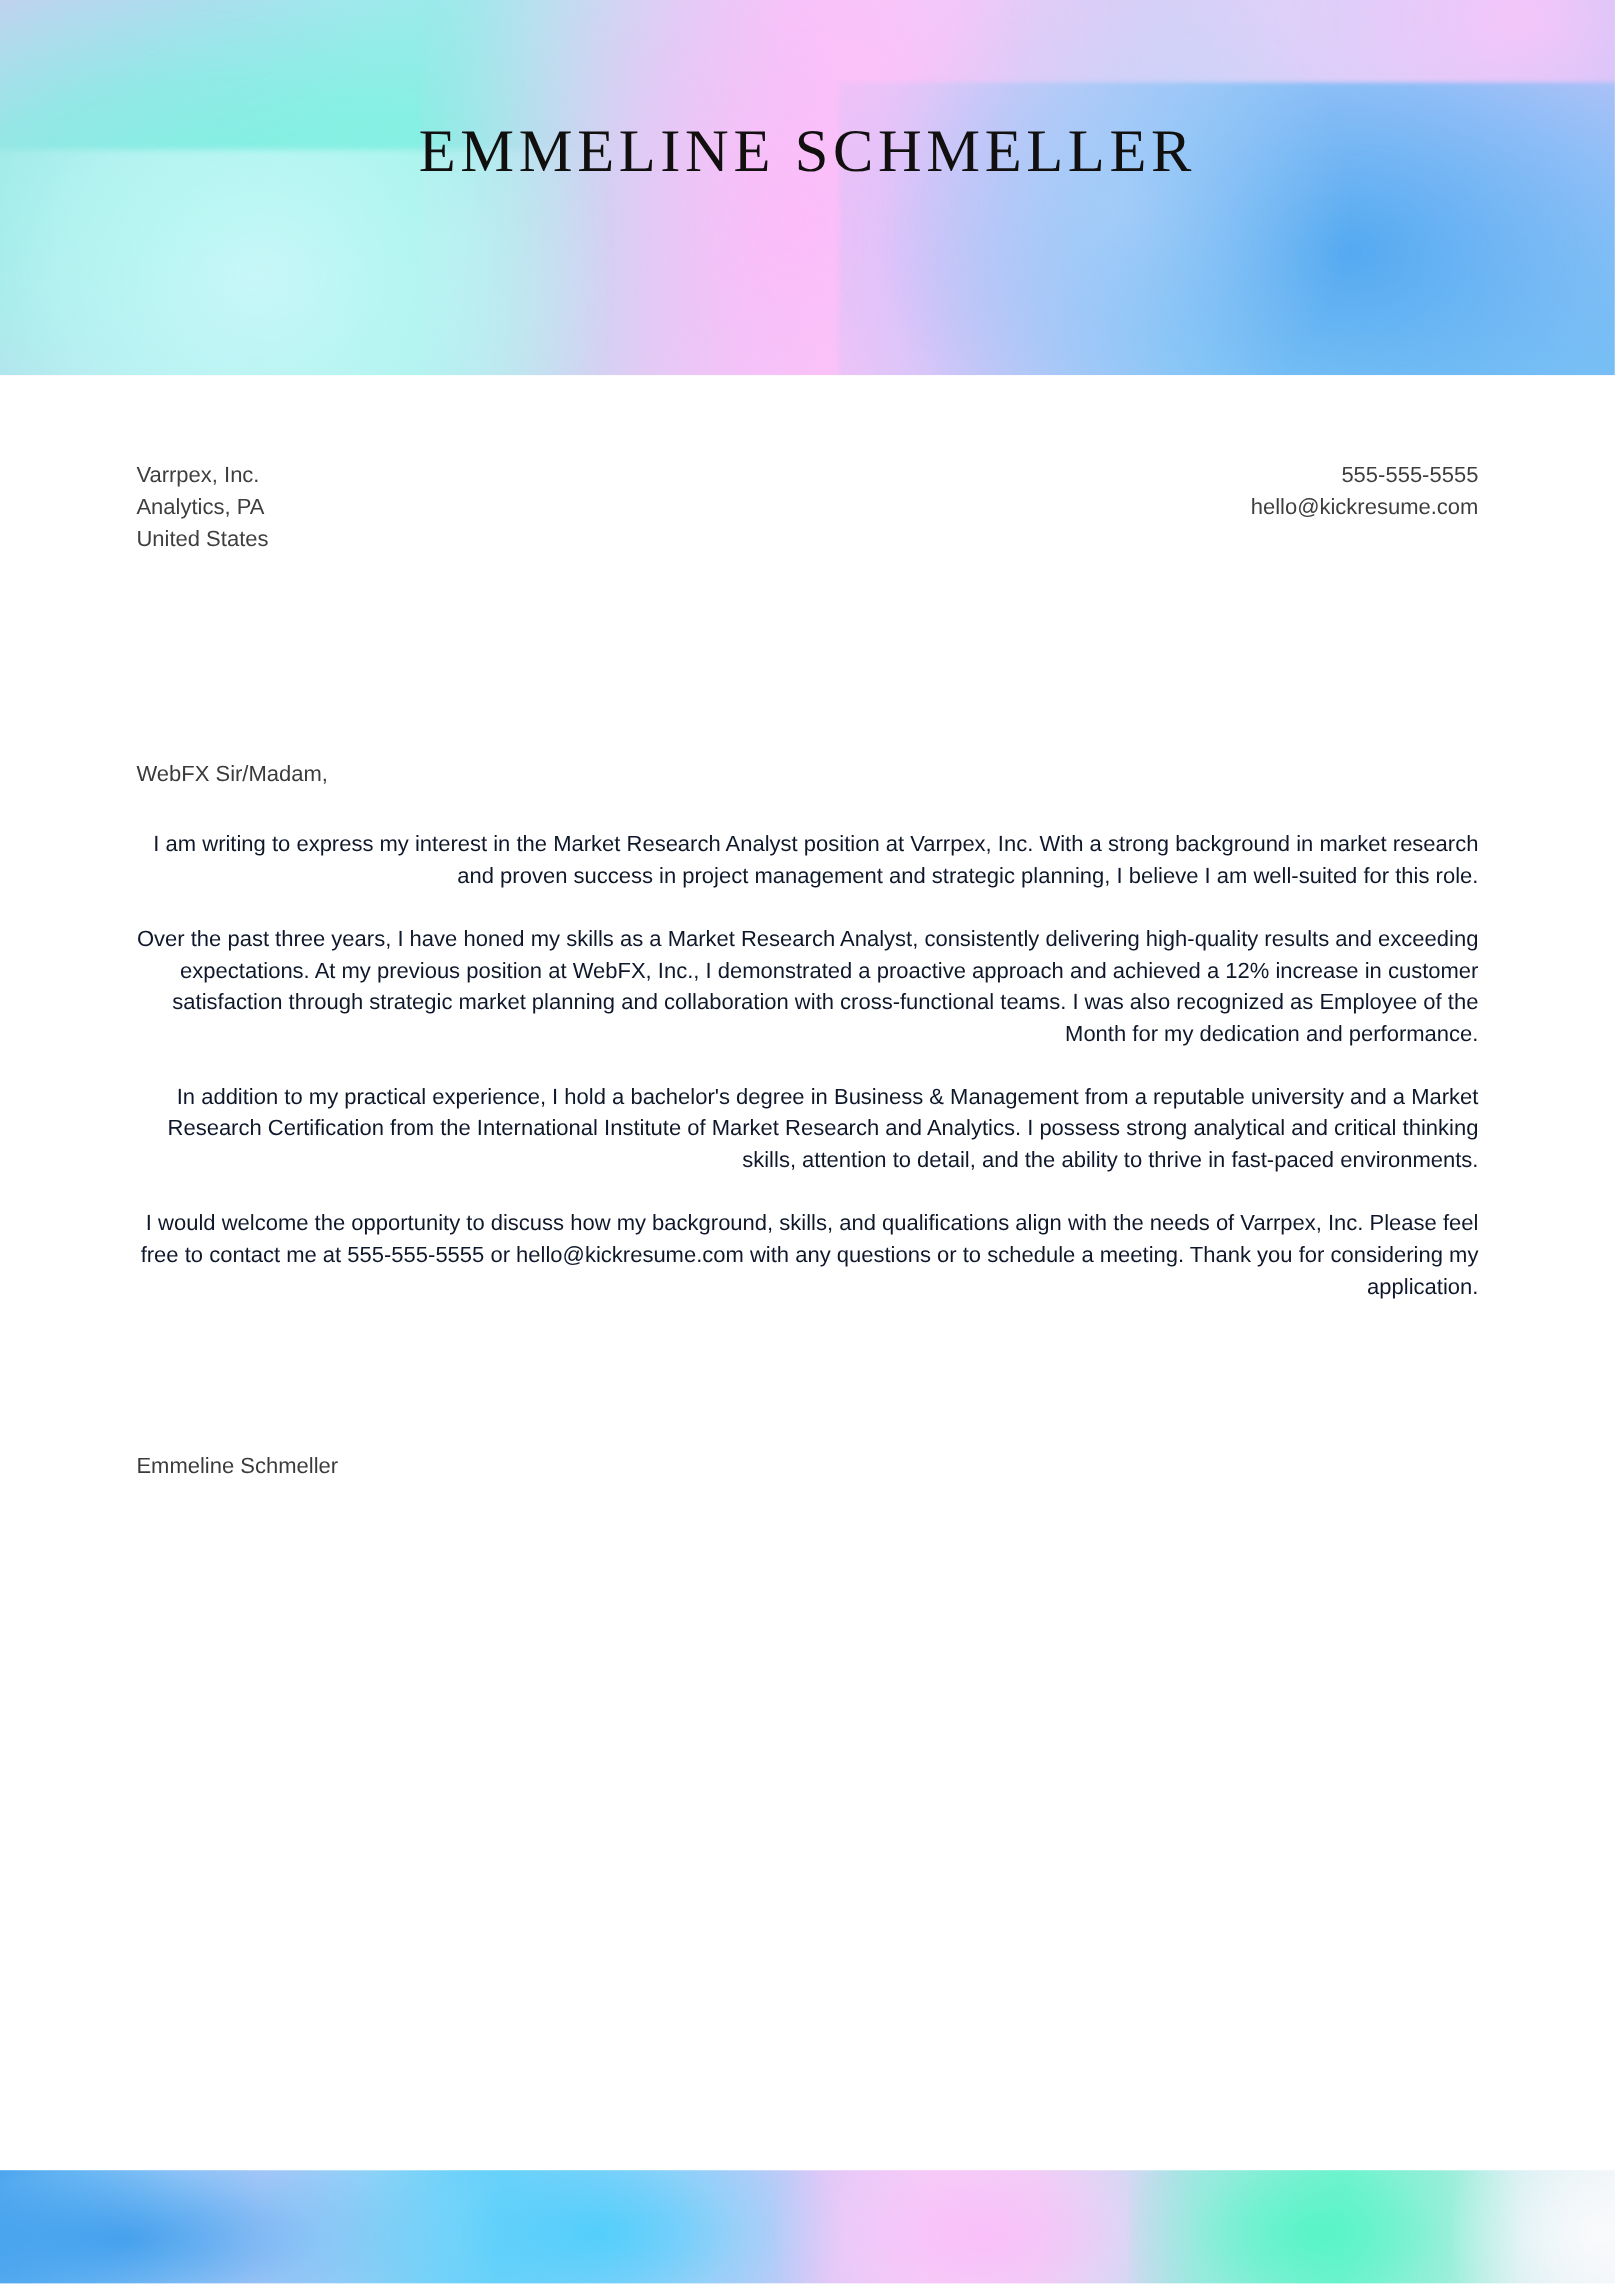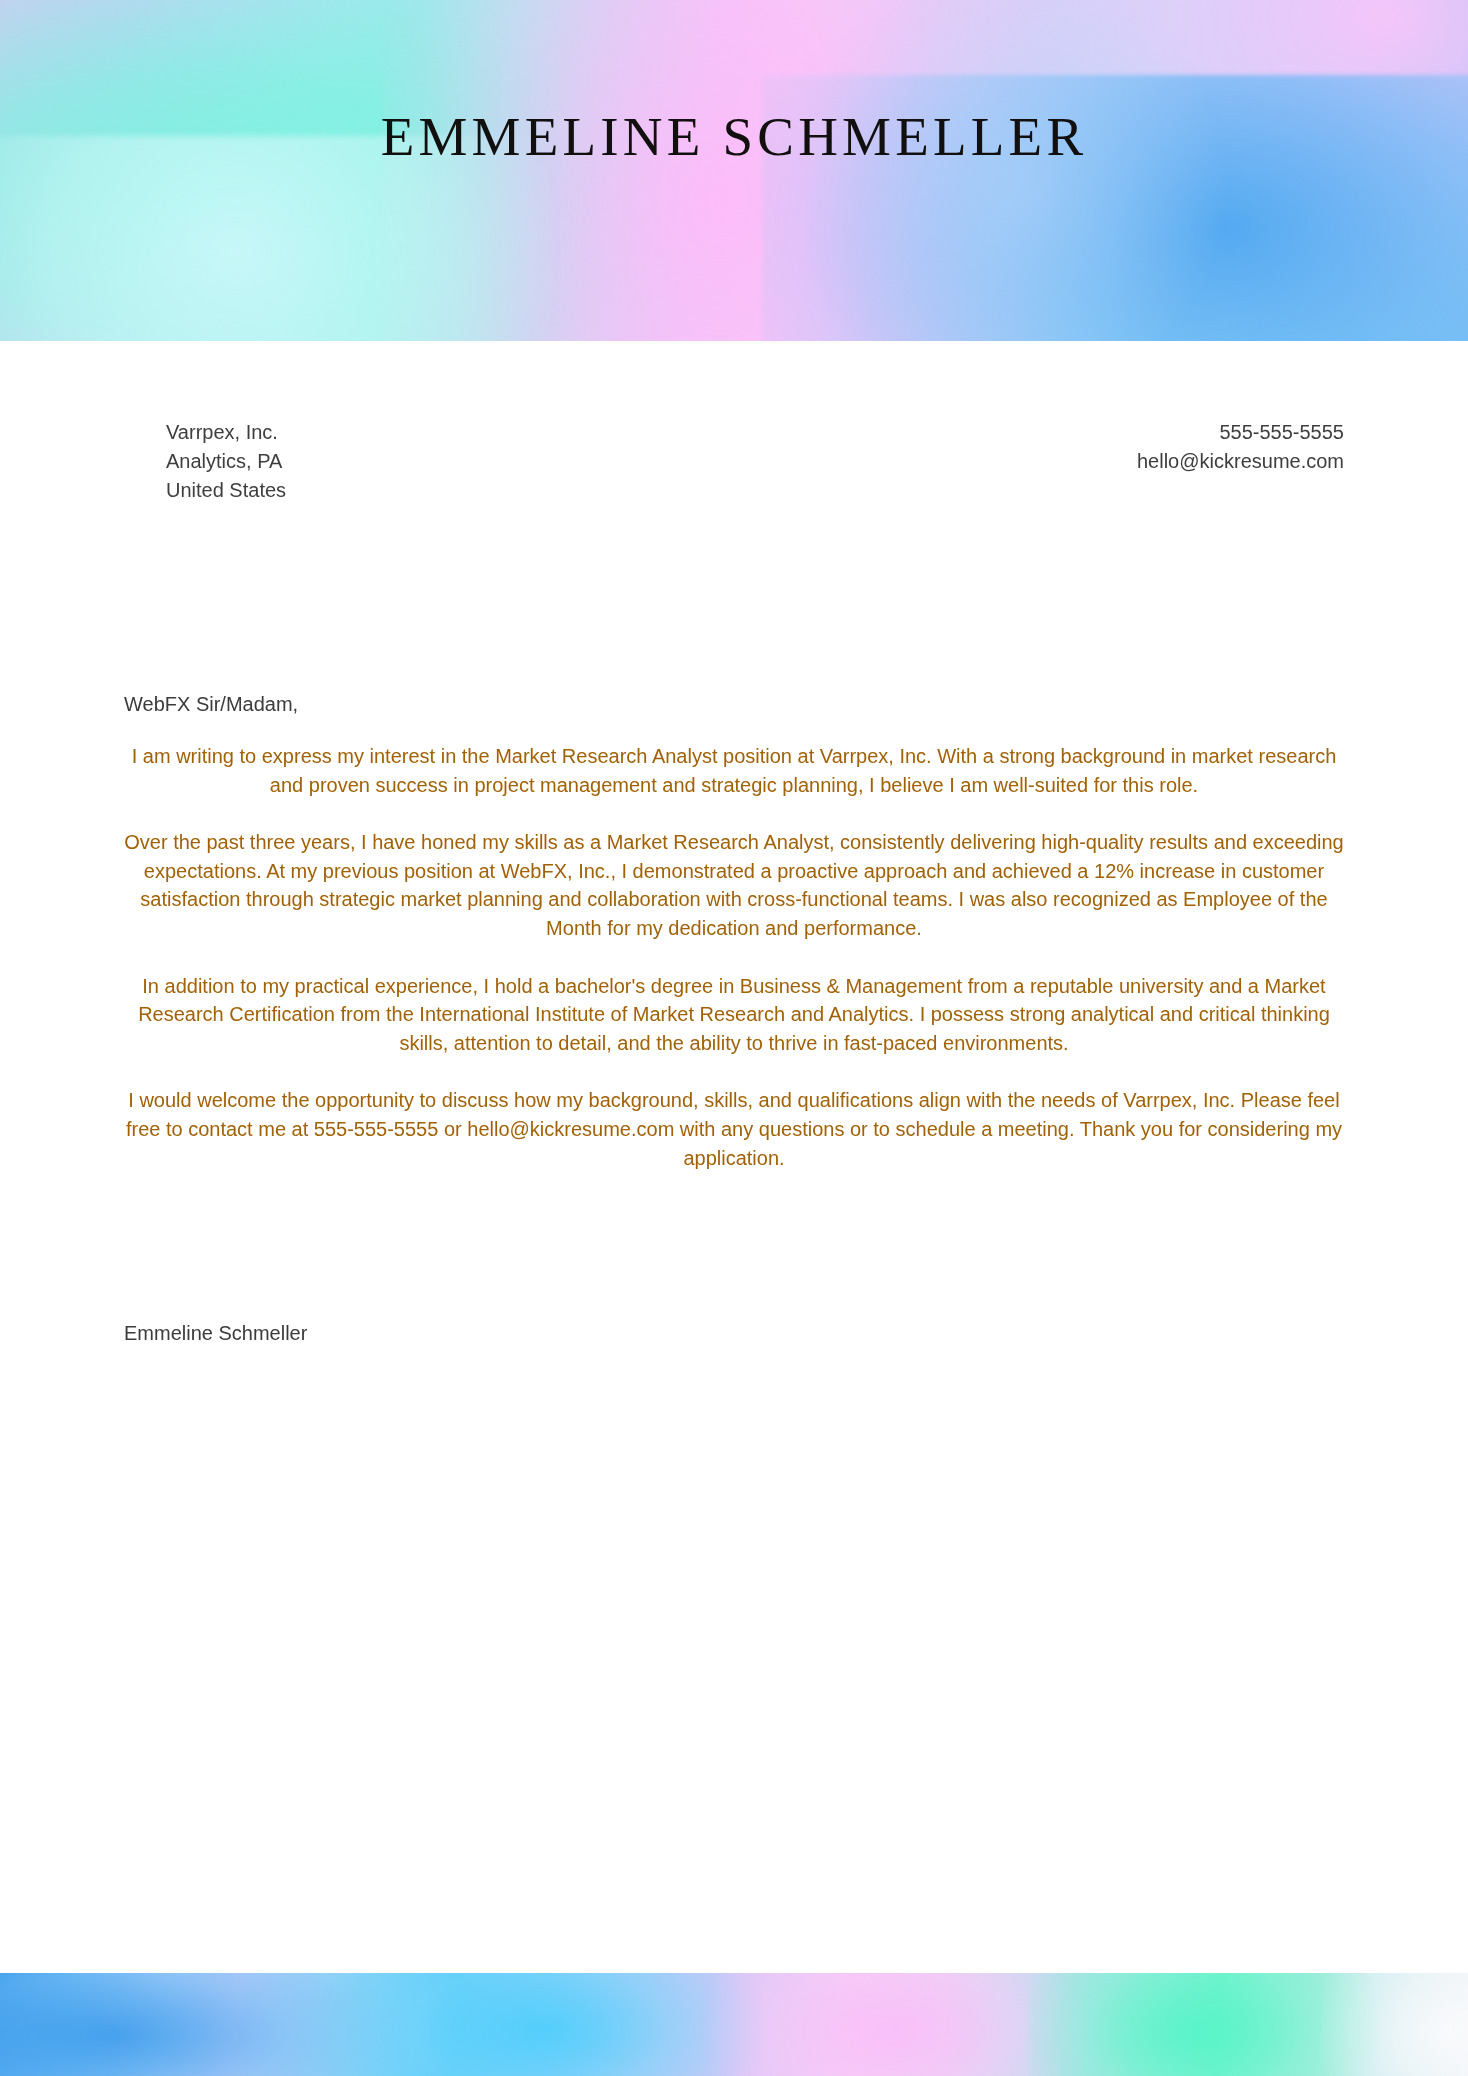--- a/index.html
+++ b/index.html
@@ -152,21 +152,20 @@
     left: 0;
     width: 1220px;
     display: flex;
     justify-content: space-between;
     align-items: flex-start;
   }
   .addr-block, .reach-block {
     font-size: 20px;
     line-height: 29px;
     color: #3e3e40;
-    margin-left: 42px;
   }
   .reach-block {
     text-align: right;
   }
   .addr-block div, .reach-block div {
     white-space: nowrap;
   }
 
   .meta-block {
     position: absolute;
@@ -195,25 +194,25 @@
     color: #3b3b3d;
   }
 
   .body-copy {
     position: absolute;
     top: 742px;
     left: 0;
     width: 1220px;
   }
   .body-copy p {
-    margin: 0 0 29px 0;
+    margin: 12px 0 29px 0;
     font-size: 20px;
     line-height: 28.6px;
-    color: #a16207;
-    text-align: center;
+    color: #0f172a;
+    text-align: right;
   }
   .body-copy p:last-child {
     margin-bottom: 0;
   }
 
   .signoff {
     position: absolute;
     top: 1290px;
     left: 0;
     width: 1220px;

